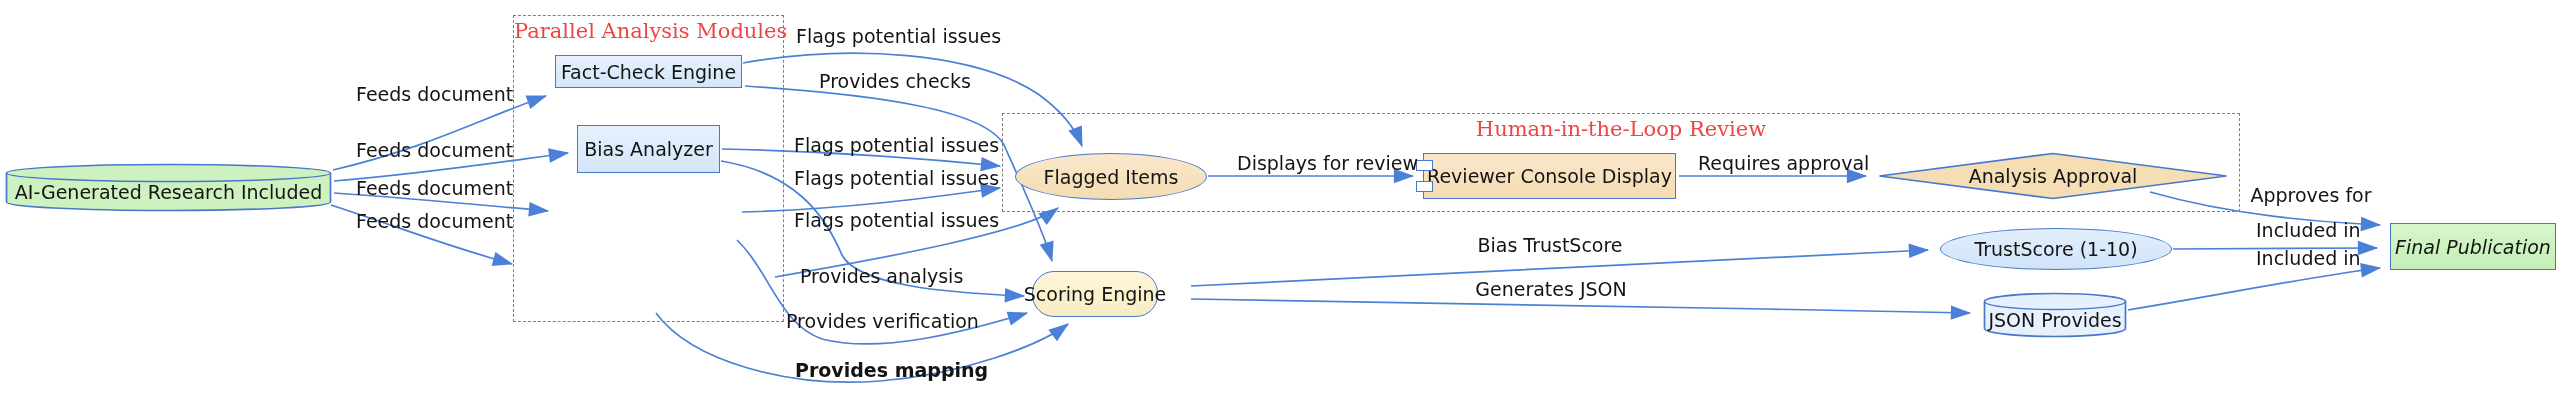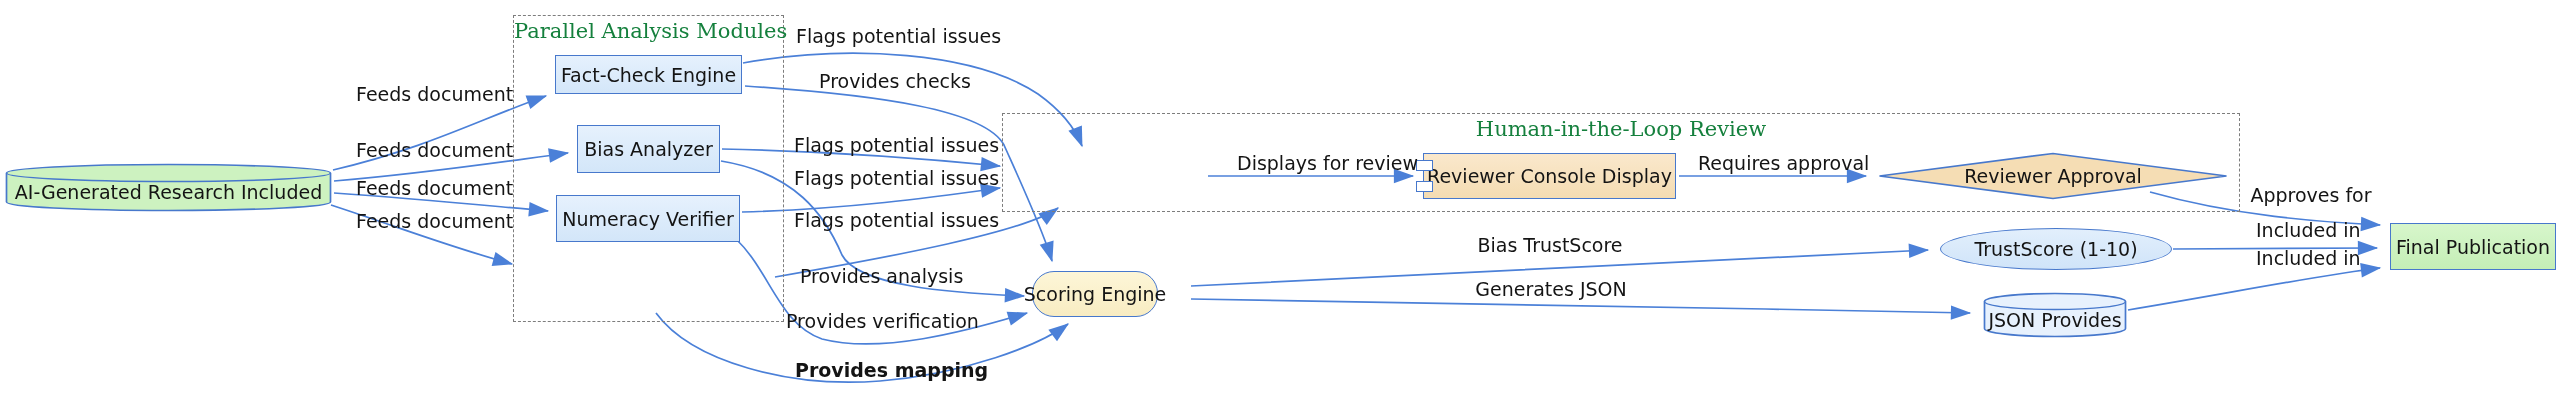--- a/index.html
+++ b/index.html
@@ -2,29 +2,29 @@
 <html><head>
 <meta charset="utf-8">
 <style>
   html,body{margin:0;padding:0;background:#ffffff;}
   #canvas{position:relative;width:2560px;height:406px;background:#ffffff;overflow:hidden;
           font-family:"DejaVu Sans","Liberation Sans",sans-serif;color:#111;}
   
   .cluster{position:absolute;border:1.6px dashed #7d7d7d;background:transparent;}
   .cluster-label{position:absolute;width:100%;text-align:center;
                  font-family:"DejaVu Serif","Liberation Serif",serif;
-                 font-size:21px;color:#15803d;white-space:nowrap;}
+                 font-size:21px;color:#ef4444;white-space:nowrap;}
   
   .node{position:absolute;display:flex;align-items:center;justify-content:center;
         font-size:19px;color:#141414;text-align:center;white-space:nowrap;box-sizing:border-box;}
   .rect{border:1.6px solid #4778cc;}
   .fill-module{background:linear-gradient(180deg,#e6f1fd 0%,#d3e6f9 100%);}
   .fill-wheat{background:linear-gradient(180deg,#fae8cc 0%,#f4dcb2 100%);}
   .fill-scoring{background:linear-gradient(180deg,#fdf6d8 0%,#f8ecc2 100%);}
-  .fill-green{background:linear-gradient(180deg,#d7f6cb 0%,#c4eeb6 100%);}
+  .fill-green{background:linear-gradient(180deg,#d7f6cb 0%,#c4eeb6 100%);font-style:italic;}
   .fill-trust{background:linear-gradient(180deg,#e2effc 0%,#d0e4f9 100%);}
   .ellipse{border:1.6px solid #4778cc;border-radius:50%;}
   
   .shape{background:transparent;border:none;}
   .shape>svg{position:absolute;left:0;top:0;width:100%;height:100%;}
   .shape>span{position:relative;z-index:2;}
   .cyl-text{padding-top:9px;}
   
   .component{border:1.6px solid #4778cc;background:linear-gradient(180deg,#fae8cc,#f4dcb2);}
   .component::before,.component::after{content:'';position:absolute;left:-8px;width:15px;height:9px;
@@ -80,47 +80,47 @@
   </div>
 
   <div class="node shape" style="left:5px;top:163px;width:327px;height:49px;">
     <svg viewBox="0 0 327 49">
       <path d="M 1.5,10 C 1.5,5.3 73,1.5 163.5,1.5 C 254,1.5 325.5,5.3 325.5,10 L 325.5,39 C 325.5,43.7 254,47.5 163.5,47.5 C 73,47.5 1.5,43.7 1.5,39 Z" fill="#cdf2c0" stroke="#4778cc" stroke-width="1.7"></path>
       <path d="M 1.5,10 C 1.5,14.7 73,18.5 163.5,18.5 C 254,18.5 325.5,14.7 325.5,10" fill="none" stroke="#4778cc" stroke-width="1.4"></path>
     </svg>
     <span class="cyl-text">AI-Generated Research Included</span>
   </div>
 
-  <div class="node rect fill-module" style="left:555px;top:55px;width:187px;height:39px;">
+  <div class="node rect fill-module" style="left:555px;top:55px;width:187px;height:33px;">
     <span>Fact-Check Engine</span>
   </div>
 
   <div class="node rect fill-module" style="left:577px;top:125px;width:143px;height:48px;">
     <span>Bias Analyzer</span>
   </div>
 
-  <div class="node rect fill-module" style="left:556px;top:195px;width:184px;height:47px;">
-    <span>Numeracy Verifier</span>
-  </div>
 
 
+  <div class="node ellipse fill-wheat" style="left:1015px;top:153px;width:192px;height:47px;">
+    <span>Flagged Items</span>
+  </div>
 
   <div class="node rect fill-scoring" style="left:1032px;top:271px;width:126px;height:46px;border-radius:22px;">
     <span>Scoring Engine</span>
   </div>
 
   <div class="node component" style="left:1423px;top:153px;width:253px;height:46px;">
     <span>Reviewer Console Display</span>
   </div>
 
   <div class="node shape" style="left:1878px;top:152px;width:350px;height:48px;">
     <svg viewBox="0 0 350 48">
       <polygon points="1.5,24 175,1.5 348.5,24 175,46.5" fill="#f5ddb4" stroke="#4778cc" stroke-width="1.7"></polygon>
     </svg>
-    <span>Reviewer Approval</span>
+    <span>Analysis Approval</span>
   </div>
 
   <div class="node ellipse fill-trust" style="left:1940px;top:228px;width:232px;height:42px;">
     <span>TrustScore (1-10)</span>
   </div>
 
   <div class="node shape" style="left:1983px;top:292px;width:144px;height:46px;">
     <svg viewBox="0 0 144 46">
       <path d="M 1.5,9.5 C 1.5,5.1 33,1.5 72,1.5 C 111,1.5 142.5,5.1 142.5,9.5 L 142.5,36.5 C 142.5,40.9 111,44.5 72,44.5 C 33,44.5 1.5,40.9 1.5,36.5 Z" fill="#e7f1fd" stroke="#4778cc" stroke-width="1.7"></path>
       <path d="M 1.5,9.5 C 1.5,13.9 33,17.5 72,17.5 C 111,17.5 142.5,13.9 142.5,9.5" fill="none" stroke="#4778cc" stroke-width="1.4"></path>

